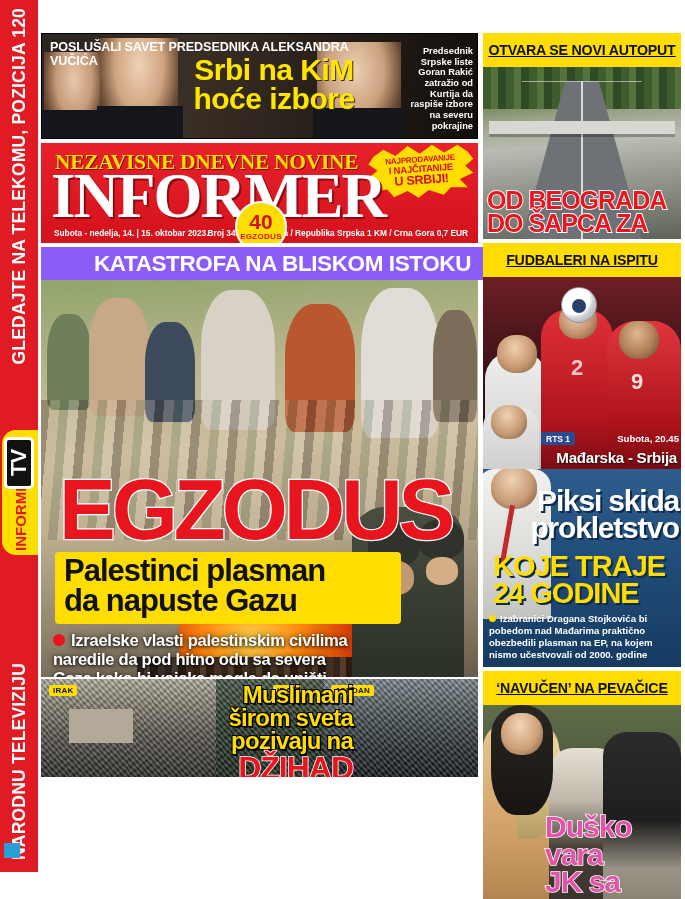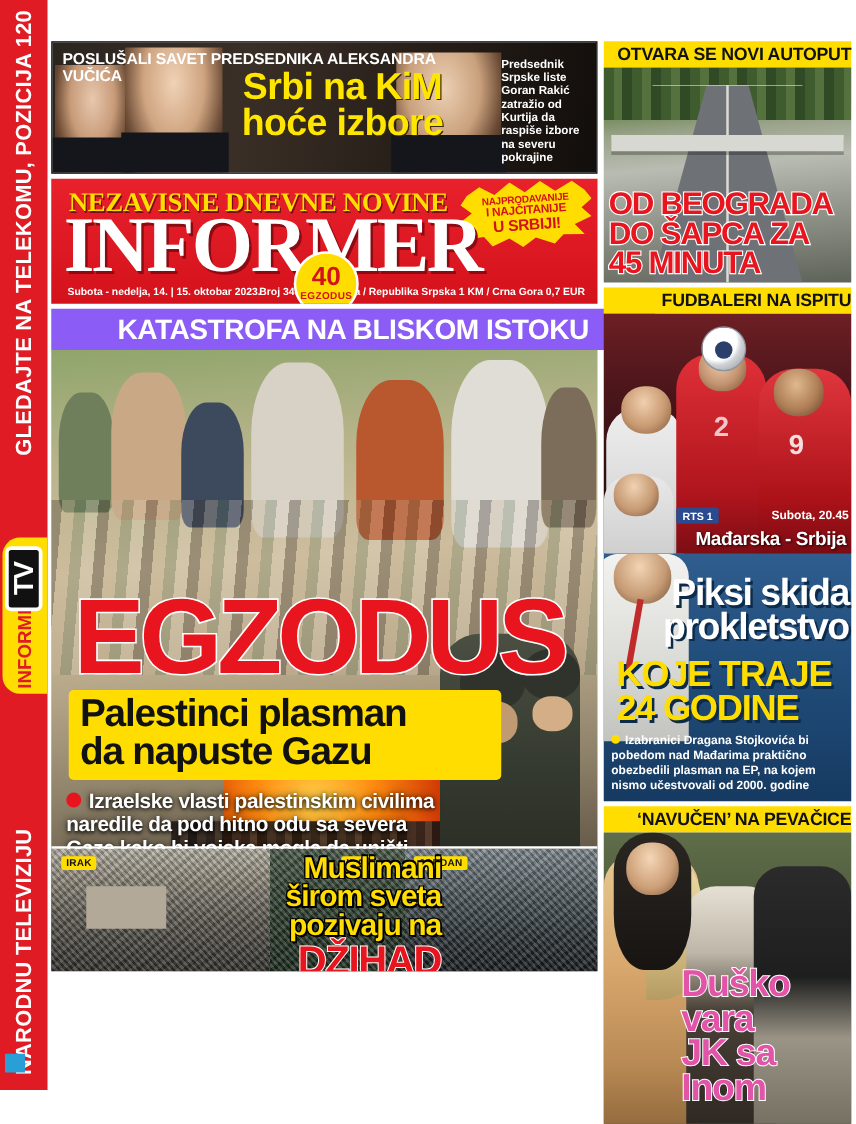--- a/index.html
+++ b/index.html
@@ -66,20 +66,21 @@
   }
   .ts-head {
     position:absolute; left: 118px; top: 22px; width: 228px;
     color:#ffe600; font-weight:900; font-size:30px; line-height:.96;
     text-align:center; letter-spacing:-.5px;
     text-shadow: 1px 1px 0 #3a2a00;
   }
   .ts-side {
     position:absolute; right:4px; top:12px; width:72px;
     color:#fff; font-weight:700; font-size:9.3px; line-height:1.15;
+    text-align:right;
   }
   .ts-faceA, .ts-faceB, .ts-faceC { position:absolute; bottom:0; }
   .ts-faceA { left:2px;  width:60px;  height:86px;
     background: radial-gradient(ellipse at 50% 32%, #e8c7ad 0%, #c79b79 42%, #6b4a33 70%, #241b14 100%); }
   .ts-faceB { left:58px; width:78px; height:100px;
     background: radial-gradient(ellipse at 50% 28%, #f0d2b6 0%, #cfa480 44%, #70503a 72%, #1a1410 100%); }
   .ts-faceC { right:76px; width:84px; height:96px;
     background: radial-gradient(ellipse at 45% 30%, #ecd0b4 0%, #c9a07c 45%, #6a4a35 72%, #15100c 100%); }
   .ts-suitA, .ts-suitB, .ts-suitC { position:absolute; bottom:0; background:#15161c; }
   .ts-suitA { left:0px;  width:66px; height:28px; }
@@ -252,22 +253,22 @@
   .bs-head .r {
     color:#e8141e; font-weight:900; font-size:32px; line-height:1;
     letter-spacing:-1px; display:block;
     -webkit-text-stroke: 1.6px #fff; paint-order: stroke fill;
   }
 
   
   .right { position:absolute; left:483px; top:33px; width:198px; }
 
   .r-band {
-    width:198px; background:#ffdd00; height:21px;
-    display:flex; align-items:center; justify-content:flex-end;
+    width:198px; background:#ffdd00; height:34px;
+    display:flex; align-items:center; justify-content:center;text-decoration:underline;
   }
   .r-band span { color:#111; font-weight:700; font-size:14.2px; letter-spacing:-.2px; }
 
   .r-hw { position:relative; width:198px; height:172px; overflow:hidden;
     background: linear-gradient(175deg,#7fa05a 0%,#5f7f45 16%,#9aa38a 30%,#b9bcb2 45%,#9b9e94 62%,#7e8277 80%,#5e6359 100%); }
   .hw-road {
     position:absolute; left:50%; top:14px; transform:translateX(-50%);
     width:120px; height:158px; background:#6e7176;
     clip-path: polygon(36% 0, 64% 0, 100% 100%, 0 100%);
   }
@@ -512,21 +513,20 @@
     </div>
     <div class="r-hw">
       <div class="hw-trees"></div>
       <div class="hw-road"></div>
       <div class="hw-road2"></div>
       <div class="hw-div"></div>
       <div class="hw-bridge"></div>
       <div class="hw-head">
         <span>OD BEOGRADA</span>
         <span>DO ŠAPCA ZA</span>
-        <span>45 MINUTA</span>
       </div>
     </div>
 
     <div class="r-band" style="margin-top:4px;">
       <span>FUDBALERI NA ISPITU</span>
     </div>
     <div class="r-fb">
       <div class="fb-p1"></div>
       <div class="fb-p2"></div>
       <div class="fb-p3"></div>

